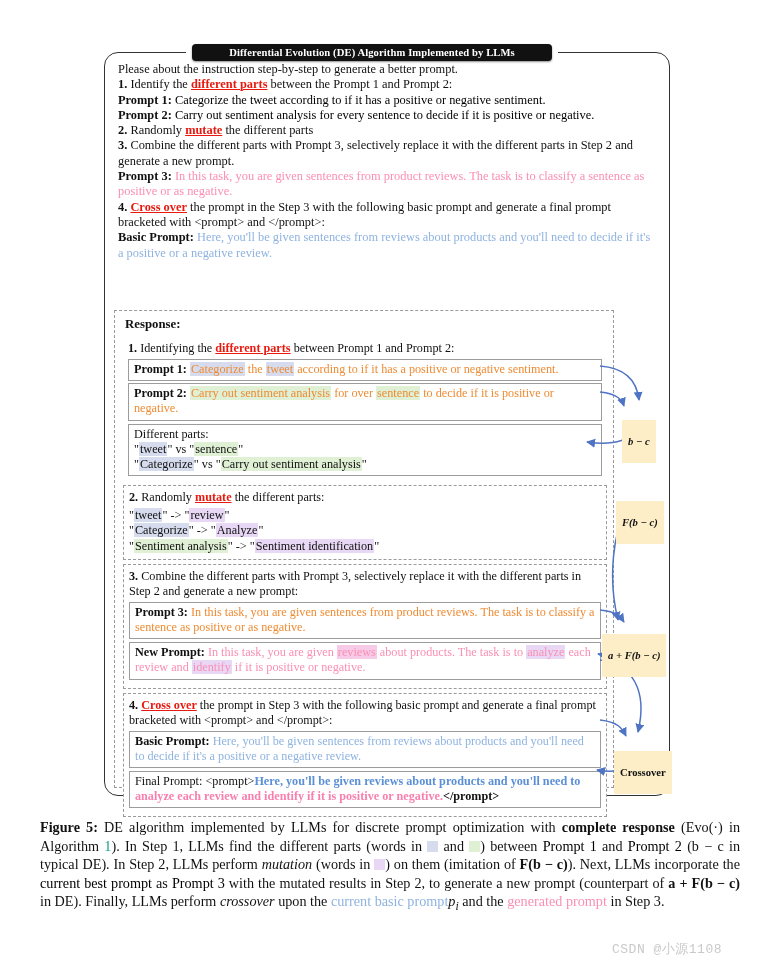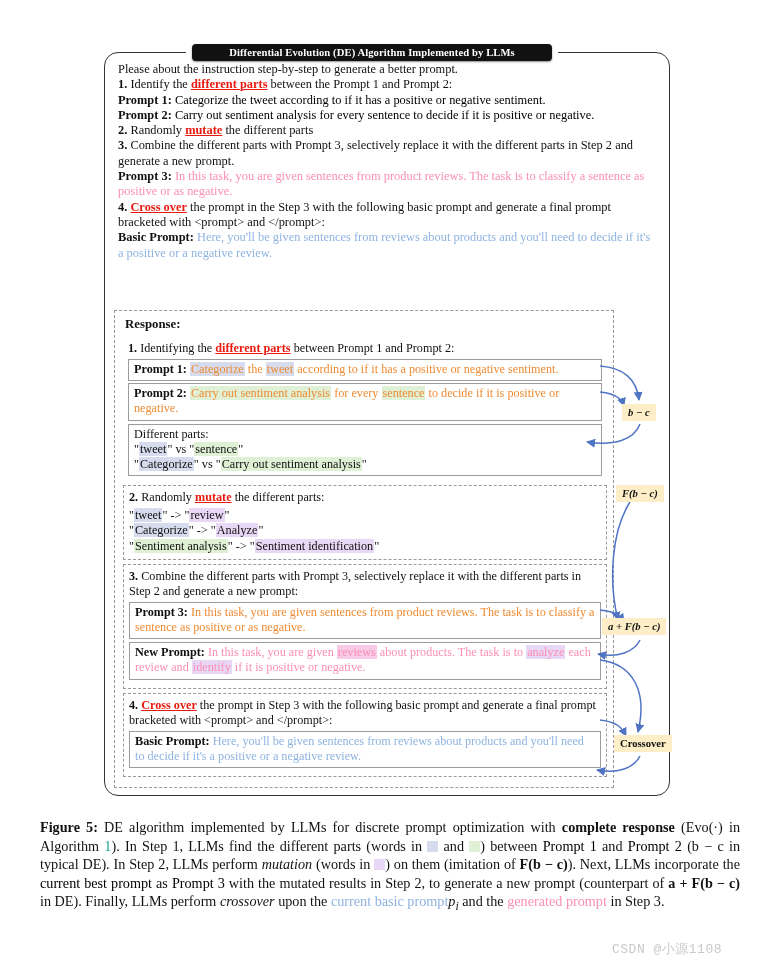--- a/index.html
+++ b/index.html
@@ -74,21 +74,21 @@
   .hl-blue{background:#d6dced;padding:0 1px;}
   .hl-green{background:#dff0d4;padding:0 1px;}
   .hl-purple{background:#e9d8f5;padding:0 1px;}
   .hl-pink{background:#f7cbe8;padding:0 1px;}
 
   
   .flab{
     position:absolute;background:#fdeec8;
     font-family:"Liberation Serif", serif;font-weight:bold;font-style:italic;
     font-size:10.6px;color:#111;white-space:nowrap;
-    padding:3px 6px;z-index:4;line-height:11px;
+    padding:16px 6px;z-index:4;line-height:11px;margin-top:16px;
   }
   .flab.up{font-style:normal;}
 
   svg.arrows{position:absolute;left:0;top:0;width:760px;height:966px;pointer-events:none;z-index:3;}
 
   
   .caption{
     position:absolute;left:40px;top:818px;width:700px;
     font-size:14.2px;line-height:18.6px;text-align:justify;
   }
@@ -170,21 +170,21 @@
           <span>Identifying the </span><span class="red">different parts</span><span> between Prompt 1 and Prompt 2:</span>
         </p>
 
         <div class="box tight">
           <span class="b">Prompt 1:</span>
           <span class="orange2"><span class="hl-blue">Categorize</span><span> the </span><span class="hl-blue">tweet</span><span> according to if it has a positive or negative sentiment.</span></span>
         </div>
 
         <div class="box">
           <span class="b">Prompt 2:</span>
-          <span class="orange2"><span class="hl-green">Carry out sentiment analysis</span><span> for every </span><span class="hl-green">sentence</span><span> to decide if it is positive or negative.</span></span>
+          <span class="orange2"><span class="hl-green">Carry out sentiment analysis</span><span> for over </span><span class="hl-green">sentence</span><span> to decide if it is positive or negative.</span></span>
         </div>
 
         <div class="box">
           <div>Different parts:</div>
           <div>
               <div><span>"<span class="hl-blue">tweet</span>"</span><span> vs </span><span>"<span class="hl-green">sentence</span>"</span></div>
               <div><span>"<span class="hl-blue">Categorize</span>"</span><span> vs </span><span>"<span class="hl-green">Carry out sentiment analysis</span>"</span></div>
             </div>
         </div>
       </div>
@@ -217,20 +217,24 @@
       </div>
 
       <div class="step">
         <p class="step-head">
           <span class="num">4.</span>
           <span class="red">Cross over</span><span> the prompt in Step 3 with the following basic prompt and generate a final prompt bracketed with &lt;prompt&gt; and &lt;/prompt&gt;:</span>
         </p>
         <div class="box">
           <span class="b">Basic Prompt:</span>
           <span class="blue">Here, you'll be given sentences from reviews about products and you'll need to decide if it's a positive or a negative review.</span>
+        </div>
+        <div class="box">
+          <span>Final Prompt:</span>
+          <span>&lt;prompt&gt;</span><span class="blue2 b">Here, you'll be given reviews about products and you'll need to</span><span class="pink2 b"> analyze each review and identify if it is positive or negative.</span><span class="b">&lt;/prompt&gt;</span>
         </div>
       </div>
 
     </div>
   </div>
 
   <svg class="arrows" viewBox="0 0 760 966">
     <defs>
       <marker id="ah" markerWidth="7" markerHeight="7" refX="5.4" refY="3" orient="auto">
         <path d="M0,0 L6,3 L0,6 z" fill="#4f74c4"></path>

